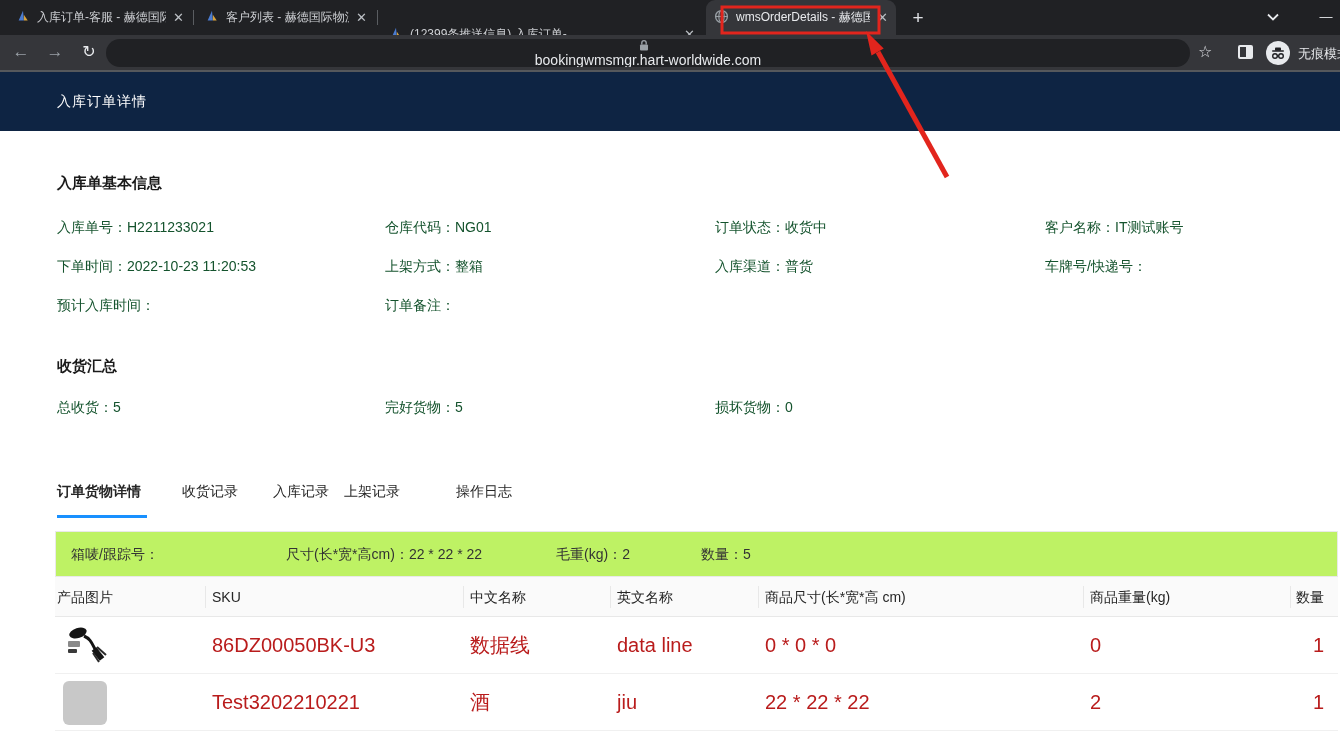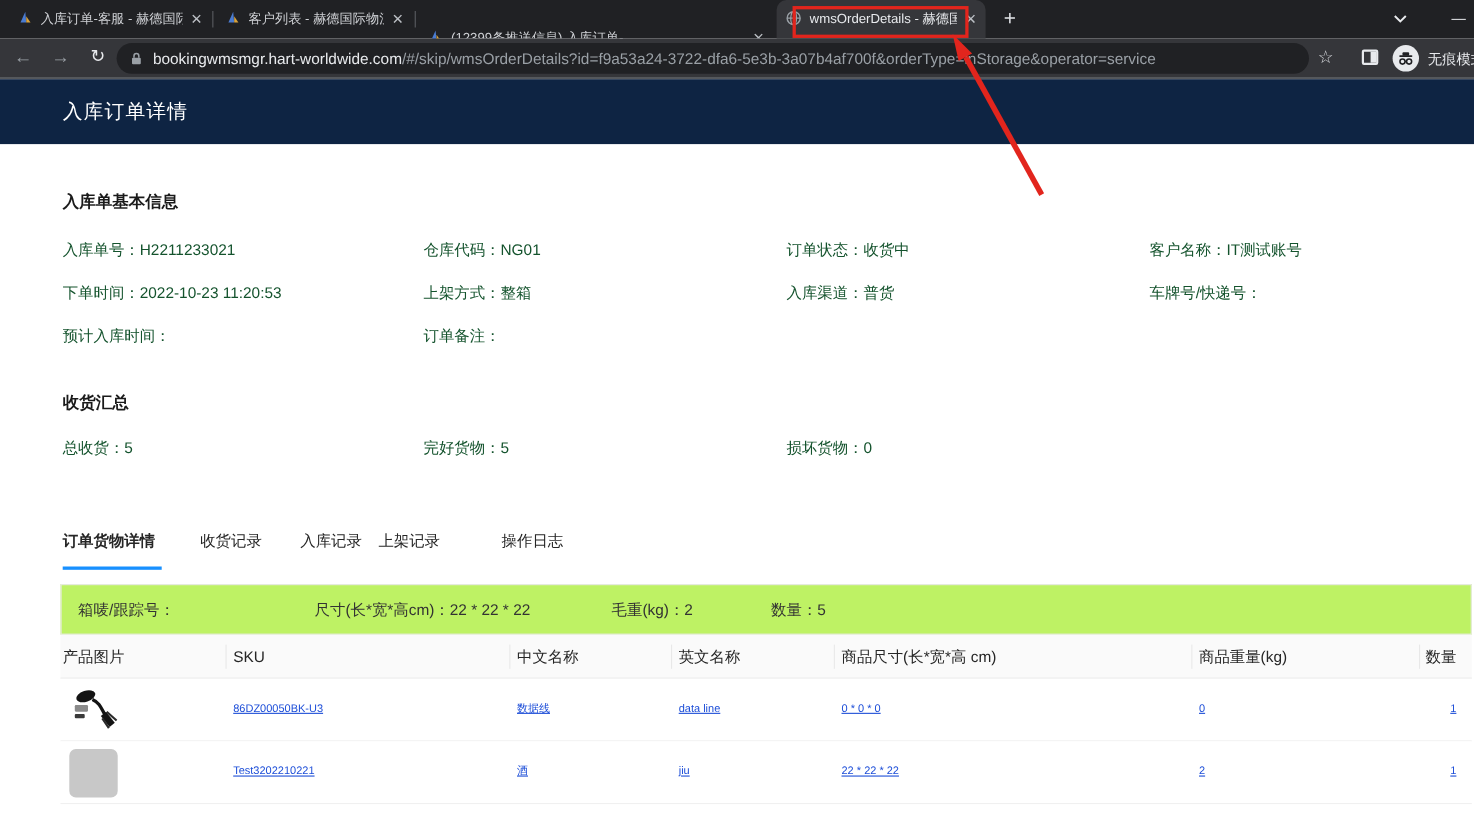--- a/index.html
+++ b/index.html
@@ -26,38 +26,38 @@
   .winmin{position:absolute;left:1314px;top:6px;width:24px;height:24px;color:#e8eaed;
           font-size:13px;text-align:center;line-height:22px;}
 
   .toolbar{position:absolute;left:0;top:35px;width:1340px;height:35px;background:#35363a;}
   .navbtn{position:absolute;top:4px;width:26px;height:26px;text-align:center;line-height:26px;
           font-size:17px;color:#9aa0a6;}
   .back{left:8px}.fwd{left:42px}
   .reload{left:76px;color:#e8eaed;font-size:16px;}
   .urlbar{position:absolute;left:106px;top:4px;width:1084px;height:28px;background:#202124;
           border-radius:14px;display:flex;align-items:center;padding:0 12px;box-sizing:border-box;
-          font-size:14px;overflow:hidden;white-space:nowrap;}
+          font-size:14px;overflow:hidden;white-space:nowrap;flex-direction:column;}
   .urlbar .lockwrap{margin-right:9px;flex:0 0 auto;display:flex;}
   .urlbar .domain{color:#e8eaed;}
   .urlbar .path{color:#9aa0a6;}
   .star{position:absolute;left:1198px;top:7px;font-size:16px;color:#dadce0;}
   .sidepanel{position:absolute;left:1238px;top:10px;width:15px;height:14px;
              border:2px solid #e8eaed;border-radius:2px;box-sizing:border-box;}
   .sidepanel::after{content:"";position:absolute;right:0;top:0;width:5px;height:100%;background:#e8eaed;}
   .incog{position:absolute;left:1266px;top:6px;width:24px;height:24px;border-radius:50%;
          background:#e8eaed;display:flex;align-items:center;justify-content:center;}
   .incoglabel{position:absolute;left:1298px;top:10px;color:#e8eaed;font-size:13px;white-space:nowrap;}
 
   .chromeline{position:absolute;left:0;top:70px;width:1340px;height:2px;background:#55585c;}
 
   
   .pagehead{position:absolute;left:0;top:72px;width:1340px;height:59px;background:#0e2443;}
   .pagehead .ptitle{position:absolute;left:57px;top:0;line-height:59px;color:#fff;
-                    font-size:18px;font-weight:500;letter-spacing:1px;}
+                    font-size:14px;font-weight:500;letter-spacing:1px;}
 
   .sectitle{position:absolute;left:57px;font-size:15px;font-weight:700;color:#1a1a1a;white-space:nowrap;}
   .st-basic{top:174px}.st-summary{top:357px}
 
   .field{position:absolute;font-size:14px;color:#14532d;white-space:nowrap;}
   .c1{left:57px}.c2{left:385px}.c3{left:715px}.c4{left:1045px}
   .r1{top:219px}.r2{top:258px}.r3{top:297px}.rs{top:399px}
 
   .dtab{position:absolute;top:483px;font-size:14px;color:#262626;white-space:nowrap;}
   .dt1{left:57px;font-weight:700;}
@@ -68,21 +68,21 @@
           border:1px solid #e9e9e9;background:#bef264;}
   .boxrow .bf{position:absolute;top:0;line-height:44px;font-size:14px;color:#333;white-space:nowrap;}
   .bf1{left:15px}.bf2{left:230px}.bf3{left:500px}.bf4{left:645px}
 
   .thead{position:absolute;left:55px;top:577px;width:1283px;height:40px;background:#fafafa;
          border-bottom:1px solid #e8e8e8;box-sizing:border-box;}
   .thead .hc{position:absolute;top:0;line-height:40px;font-size:14px;color:#262626;white-space:nowrap;}
   .trow{position:absolute;left:55px;width:1283px;height:57px;border-bottom:1px solid #f0f0f0;
         box-sizing:border-box;background:#fff;}
   .row1{top:617px}.row2{top:674px}
-  .trow .tc{position:absolute;top:0;line-height:56px;font-size:10px;color:#1d4ed8;white-space:nowrap;text-decoration:underline;}
+  .trow .tc{position:absolute;top:0;line-height:56px;font-size:20px;color:#b91c1c;white-space:nowrap;}
   .tcell1{left:2px}.tcell2{left:157px}.tcell3{left:415px}.tcell4{left:562px}
   .tcell5{left:710px}.tcell6{left:1035px}
   .tcell7{right:14px;text-align:right;}
   .hsep{position:absolute;top:9px;width:1px;height:22px;background:#e8e8e8;}
 
   .pimg{position:absolute;left:8px;top:7px;width:44px;height:44px;}
   .pimg.placeholder{background:#c8c8c8;border-radius:6px;}
 
   
   .overlay{position:absolute;left:0;top:0;width:1340px;height:742px;pointer-events:none;}

